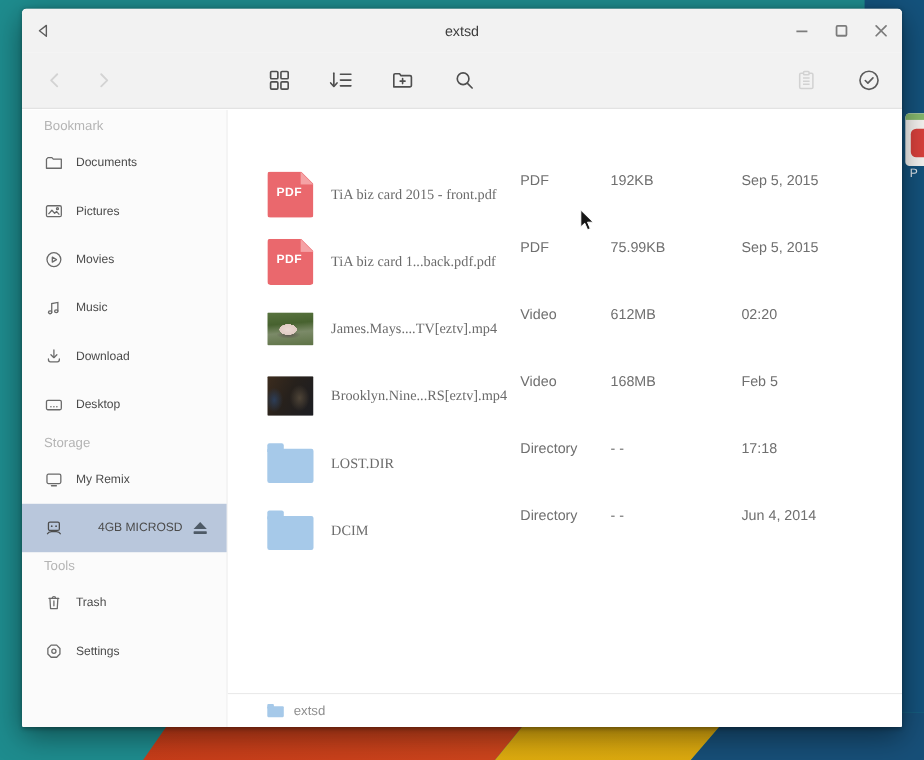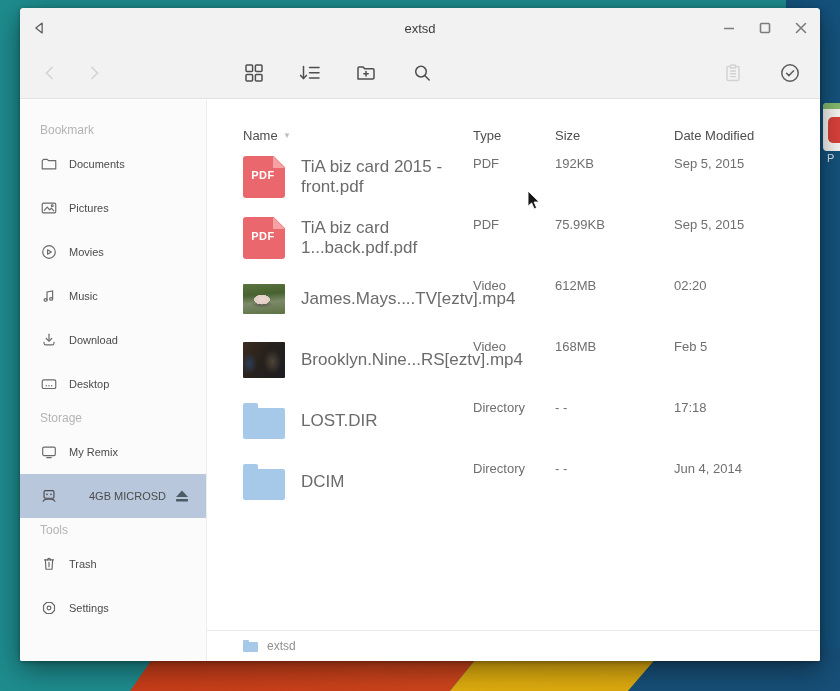--- a/index.html
+++ b/index.html
@@ -31,42 +31,42 @@
 
   .toolbar { position:relative; height:51px; background:#f2f2f2; border-bottom:1px solid #e2e2e2; }
   .nav-group { position:absolute; left:18px; top:0; height:50px; display:flex; align-items:center; gap:20px; }
   .mid-group { position:absolute; left:222px; top:0; height:50px; display:flex; align-items:center; gap:32px; }
   .right-group { position:absolute; right:18px; top:0; height:50px; display:flex; align-items:center; gap:33px; }
   .tool-btn { width:24px; height:24px; display:flex; align-items:center; justify-content:center; }
 
   .content { position:absolute; top:92px; left:0; right:0; bottom:0; display:flex; }
 
   
-  .sidebar { width:187px; background:#fbfbfb; border-right:1px solid #ececec; padding-top:18px; flex:none; }
+  .sidebar { width:187px; background:#fbfbfb; border-right:1px solid #ececec; padding-top:2px; flex:none; }
   .sec-label { height:24px; line-height:24px; padding-left:20px; font-size:12px; color:#b4b4b4; }
   .sec-label.gap { }
   .side-item { height:44px; display:flex; align-items:center; padding-left:20px; position:relative; cursor:default; }
   .side-item .s-ico { width:18px; height:18px; margin-right:11px; flex:none; }
   .side-item .s-lbl { font-size:11px; color:#4b4b4b; }
   .side-item.selected { background:#b9c7dc;gap:20px; }
   .eject { position:absolute; right:16px; top:14px; width:16px; height:16px; }
 
   
   .main { flex:1; position:relative; background:#ffffff; }
   .thead { display:flex; align-items:center; height:56px; padding:14px 0 0 36px; font-size:13px; color:#4e4e4e; }
   .col-name { width:230px; display:flex; align-items:center; }
   .col-type { width:82px; }
   .col-size { width:119px; }
   .col-date { flex:1; }
   .sort-caret { color:#bdbdbd; font-size:9px; margin-left:7px; }
 
   .rows { position:absolute; top:56px; left:0; right:0; }
   .frow { display:flex; align-items:flex-start; height:61px; padding-left:36px; font-size:13px; color:#6f6f6f; }
   .icon-cell { width:42px; height:42px; margin-right:16px; flex:none; display:flex; align-items:center; justify-content:center; }
-  .fname { font-size:17px; color:#6b6b6b; width:172px; }
+  .fname { font-size:13px; color:#6b6b6b; width:172px;font-family:Liberation Serif, serif; }
 
   .pdf-ico { position:relative; width:42px; height:42px; }
   .pdf-body { position:absolute; inset:0; background:#ea686d; border-radius:3px; clip-path:polygon(0 0, 73% 0, 100% 27%, 100% 100%, 0 100%); }
   .pdf-fold { position:absolute; right:0; top:0; width:12px; height:12px; background:#f5a2a5; clip-path:polygon(0 0, 100% 100%, 0 100%); }
   .pdf-txt { position:absolute; left:5px; top:13px; width:30px; text-align:center; color:#fff; font-size:11px; font-weight:bold; letter-spacing:.5px; }
 
   .fold-ico { position:relative; width:42px; height:36px; }
   .fold-tab { position:absolute; left:0; top:0; width:15px; height:8px; background:#a6c9e9; border-radius:2px 2px 0 0; }
   .fold-body { position:absolute; left:0; top:5px; width:42px; height:31px; background:#a6c9e9; border-radius:1px 2px 2px 2px; }
 
@@ -354,29 +354,20 @@
                 <path d="M7.2 3.9 L12.8 3.9 L16.1 7.2 L16.1 12.8 L12.8 16.1 L7.2 16.1 L3.9 12.8 L3.9 7.2 Z"></path>
                 <circle cx="10" cy="10" r="2.1"></circle>
               </g>
             </svg>
         </span>
         <span class="s-lbl">Settings</span>
       </div>
     </div>
 
     <div class="main">
-      <div class="thead">
-        <div class="col-name">
-          <span>Name</span>
-          <span class="sort-caret">▾</span>
-        </div>
-        <div class="col-type">Type</div>
-        <div class="col-size">Size</div>
-        <div class="col-date">Date Modified</div>
-      </div>
 
       <div class="rows">
 
         <div class="frow">
           <div class="col-name">
             <div class="icon-cell">
               <div class="pdf-ico">
                   <div class="pdf-body"></div>
                   <div class="pdf-fold"></div>
                   <div class="pdf-txt">PDF</div>

